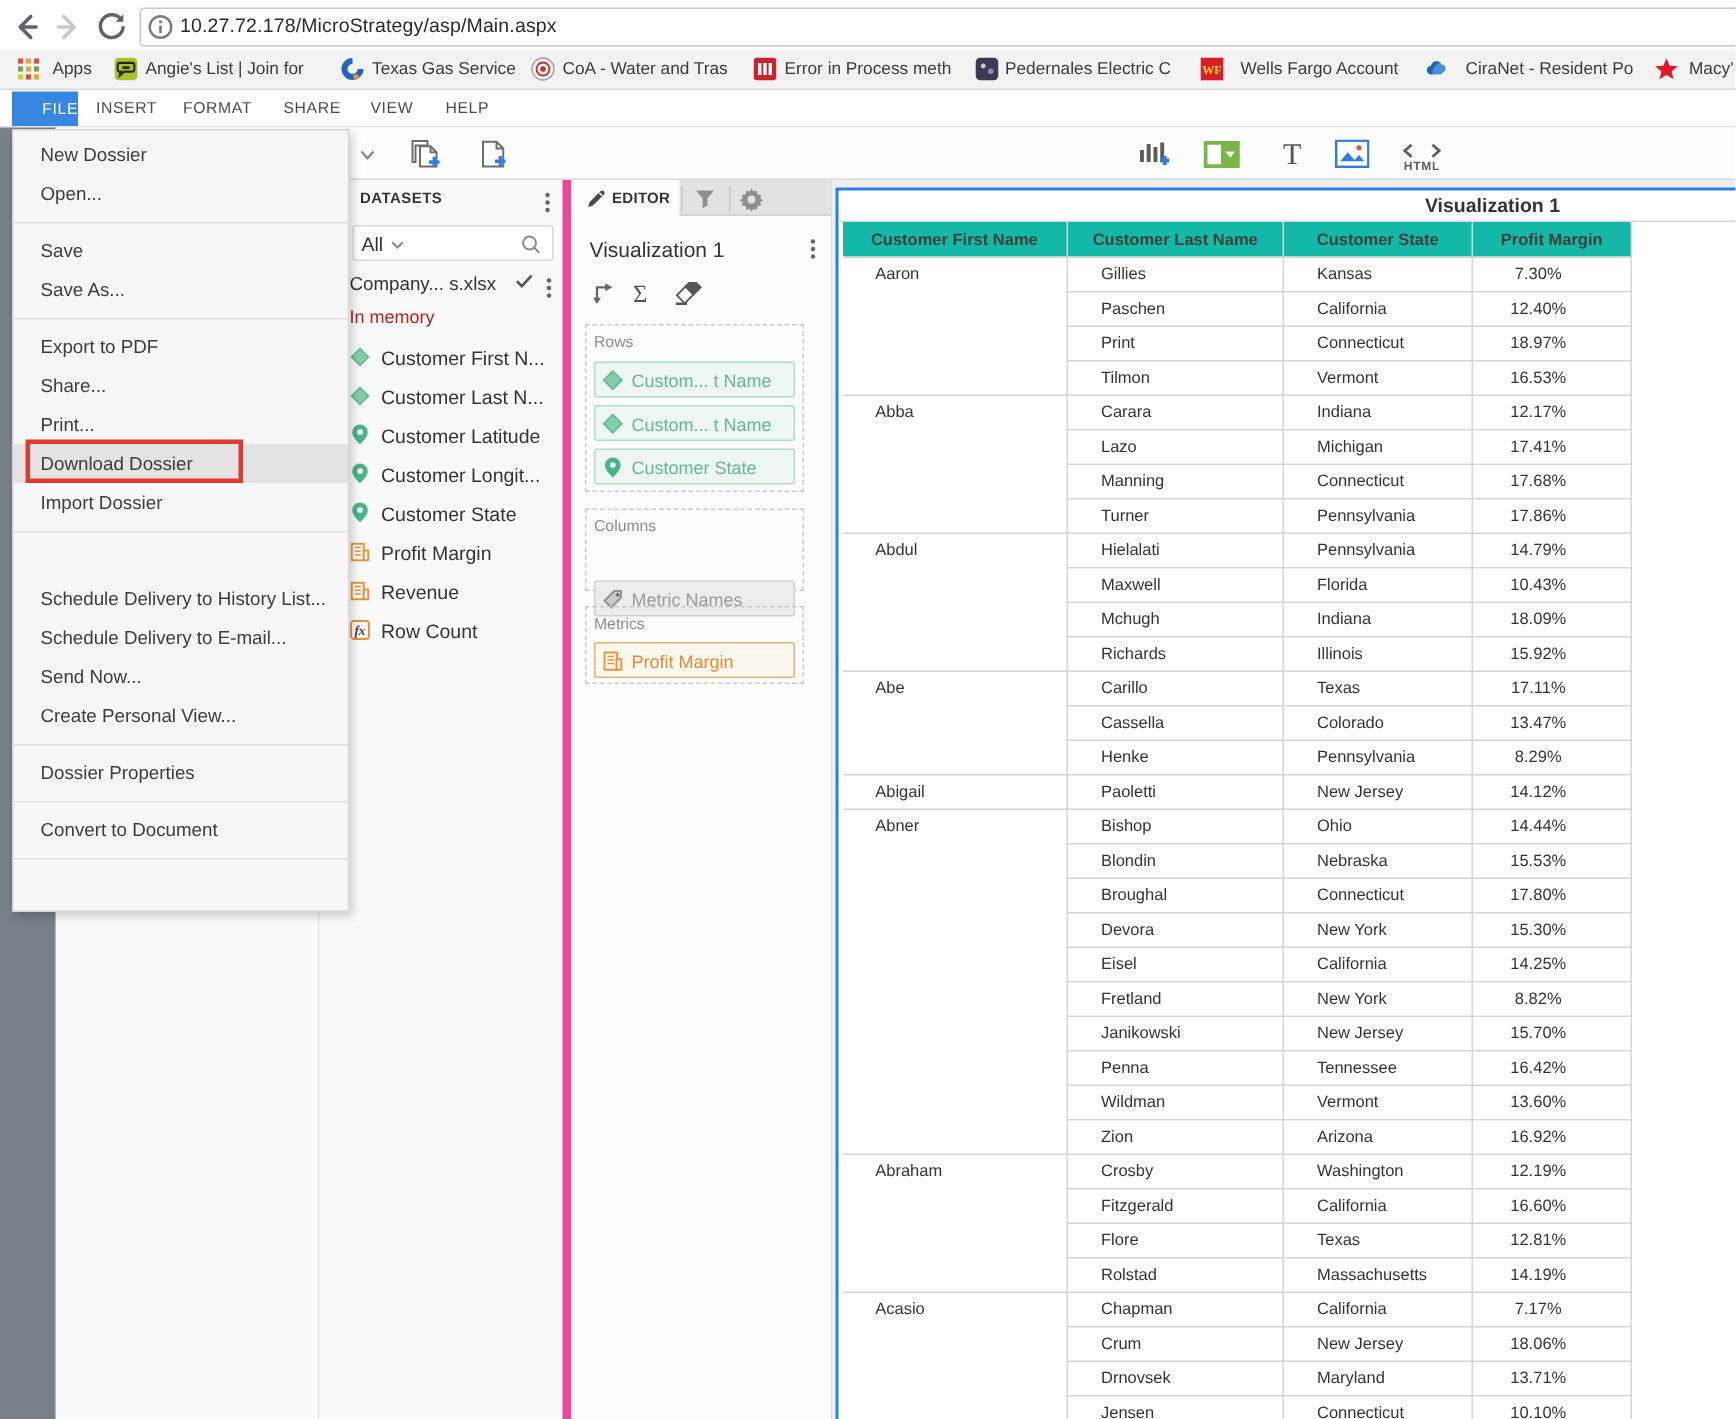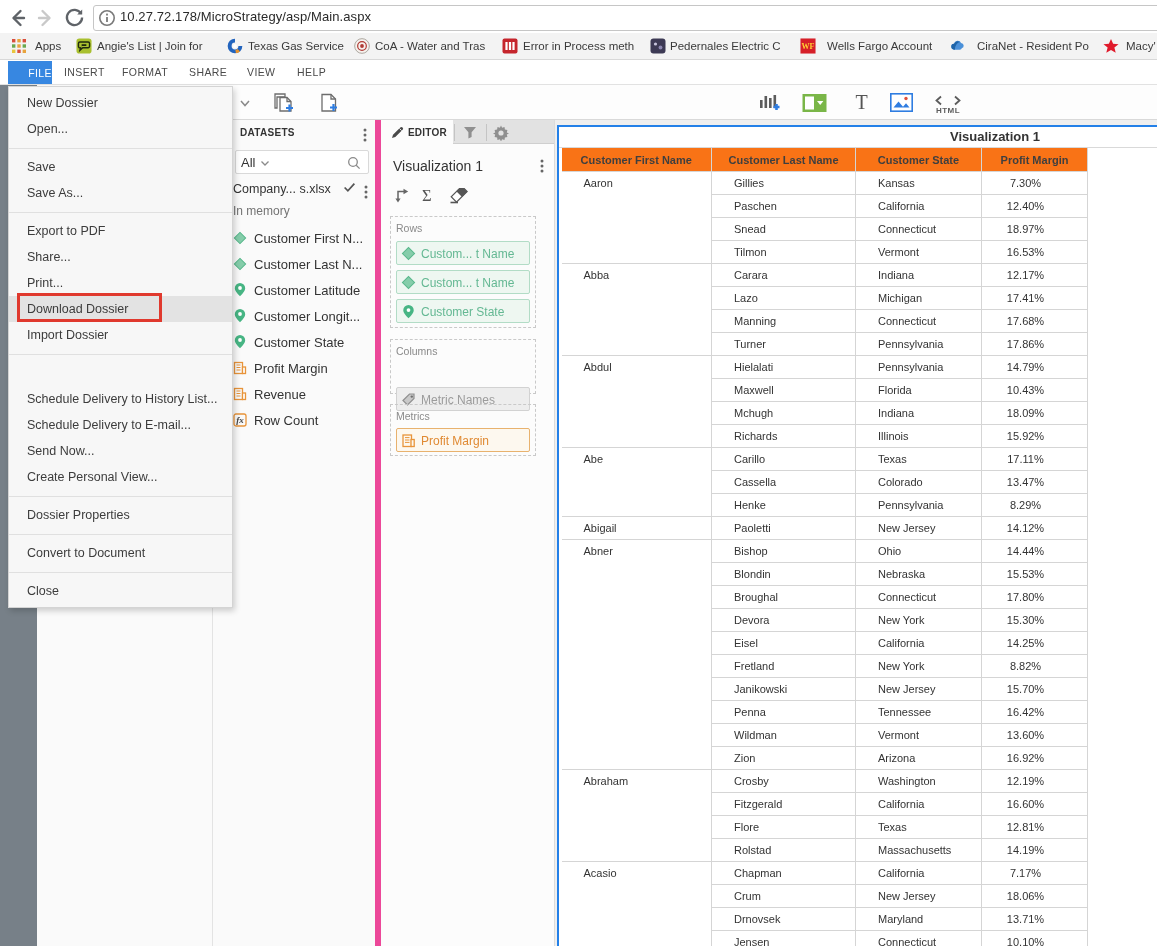--- a/index.html
+++ b/index.html
@@ -21,41 +21,41 @@
 #sidebar { left:0; top:85px; width:38px; height:861px; background:#778088; }
 #toolbar { left:37px; top:85px; width:1120px; height:35px; background:#fdfdfd; border-bottom:1px solid #d9d9d9; }
 #contents { left:37px; top:120px; width:176px; height:826px; background:#fafafa; border-right:1px solid #e3e3e3; }
 #datasets { left:213px; top:120px; width:168px; height:826px; background:#fafafa; border-right:6px solid #ec4899; }
 #editor { left:381px; top:120px; width:174px; height:826px; background:#fcfcfc; border-right:1px solid #dcdcdc; }
 #vizarea { left:555px; top:120px; width:602px; height:826px; background:#efefef; }
 
 #ds-title { left:27px; top:7px; font-size:10px; font-weight:bold; color:#333; letter-spacing:0.3px; }
 #ds-search { left:22px; top:30px; width:134px; height:24px; background:#fff; border:1px solid #d9d9d9; border-radius:2px; }
 #ds-comp { left:20px; top:62px; width:148px; height:22px; font-size:12.5px; color:#333; }
-#ds-mem { left:20px; top:84px; font-size:12px; color:#737373; }
+#ds-mem { left:20px; top:84px; font-size:12px; color:#b91c1c; }
 
 #tabbar { left:0px; top:0px; width:173px; height:24px; background:#e2e2e2; border-bottom:1px solid #cfcfcf; }
 #edtab { left:0px; top:0px; width:72px; height:24px; background:#fcfcfc; }
 #edlabel { left:27px; top:7px; font-size:10px; font-weight:bold; color:#333; letter-spacing:0.2px; }
 #viz1 { left:12px; top:38px; font-size:14px; color:#333; }
 .ebox { position:absolute; left:9px; width:146px; border:1px dashed #c9c9c9; }
 .elab { position:absolute; left:5px; top:5px; font-size:10.5px; color:#8a8a8a; }
 .chip { position:absolute; left:5px; width:134px; height:24px; border-radius:2px; font-size:12px; line-height:22px; }
 .chip .ci { position:absolute; left:4px; top:4px; width:15px; height:15px; }
 .chip .ct { position:absolute; left:24px; top:1px; white-space:nowrap; }
 .gchip { background:#eef7f1; border:1px solid #b2dcc6; color:#64b893; }
 .kchip { background:#ededed; border:1px solid #d2d2d2; color:#9b9b9b;margin-top:23px; }
 .ochip { background:#fdf8ef; border:1px solid #e8b26e; color:#e08a33; }
 
 #vizcard { left:557px; top:125px; width:876px; height:900px; background:#fff; border:2px solid #2380e8; }
 #viztitle { left:0px; top:0px; width:872px; height:21px; text-align:center; font-size:13px; font-weight:bold; color:#333; line-height:20px; border-bottom:1px solid #d9d9d9; }
 #gridwrap { left:2.5px; top:21px; }
 table.grid { border-collapse:collapse; table-layout:fixed; }
 table.grid td, table.grid th { font-size:11px; color:#333; height:23px; padding:0 0 0 22px; text-align:left; vertical-align:middle; border-right:1px solid #d5d5d5; border-bottom:1px solid #d5d5d5; overflow:hidden; white-space:nowrap; }
-table.grid th { background:#f97316; font-weight:bold; text-align:center; padding:2px 0 0 0; color:#3f3f3f; }
+table.grid th { background:#14b8a6; font-weight:bold; text-align:center; padding:2px 0 0 0; color:#3f3f3f; }
 table.grid td.num { text-align:center; padding:0 18px 0 0; }
 table.grid td.fc { vertical-align:top; padding-top:5px; }
 
 #filemenu { left:8px; top:86px; width:225px; height:522px; background:#f7f7f7; border:1px solid #d4d4d4; box-shadow:2px 3px 6px rgba(0,0,0,0.18); }
 .mi { position:absolute; left:0; width:223px; height:26px; line-height:26px; padding-left:18px; font-size:12.5px; color:#3c3c3c; }
 .msep { position:absolute; left:0; width:223px; height:1px; background:#e0e0e0; }
 #dlhl { position:absolute; left:0px; width:223px; height:26px; background:#e3e3e3; }
 #redbox { position:absolute; left:8px; width:145px; height:29px; border:3px solid #e0392e; }
 svg { display:block; }
 </style>
@@ -374,21 +374,21 @@
               <td>Gillies</td>
               <td>Kansas</td>
               <td class="num">7.30%</td>
             </tr>
 <tr>
               <td>Paschen</td>
               <td>California</td>
               <td class="num">12.40%</td>
             </tr>
 <tr>
-              <td>Snead</td>
+              <td>Print</td>
               <td>Connecticut</td>
               <td class="num">18.97%</td>
             </tr>
 <tr>
               <td>Tilmon</td>
               <td>Vermont</td>
               <td class="num">16.53%</td>
             </tr>
 <tr>
               <td class="fc" rowspan="4">Abba</td>
@@ -568,16 +568,15 @@
   <div class="msep" style="top:267px"></div>
   <div class="mi" style="top:299px">Schedule Delivery to History List...</div>
   <div class="mi" style="top:325px">Schedule Delivery to E-mail...</div>
   <div class="mi" style="top:351px">Send Now...</div>
   <div class="mi" style="top:377px">Create Personal View...</div>
   <div class="msep" style="top:409px"></div>
   <div class="mi" style="top:415px">Dossier Properties</div>
   <div class="msep" style="top:447px"></div>
   <div class="mi" style="top:453px">Convert to Document</div>
   <div class="msep" style="top:485px"></div>
-  <div class="mi" style="top:491px">Close</div>
   <div id="redbox" style="top:206px"></div>
 </div>
 </div>
 
 </body></html>

